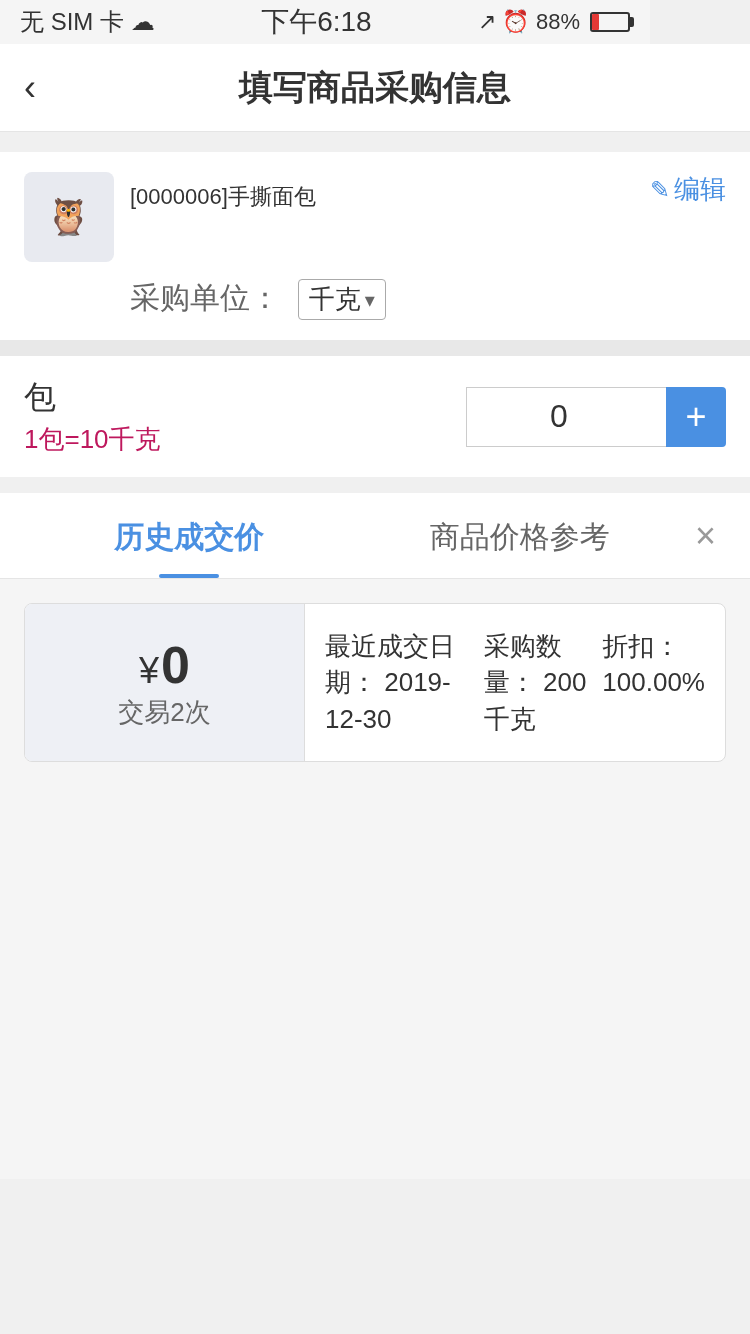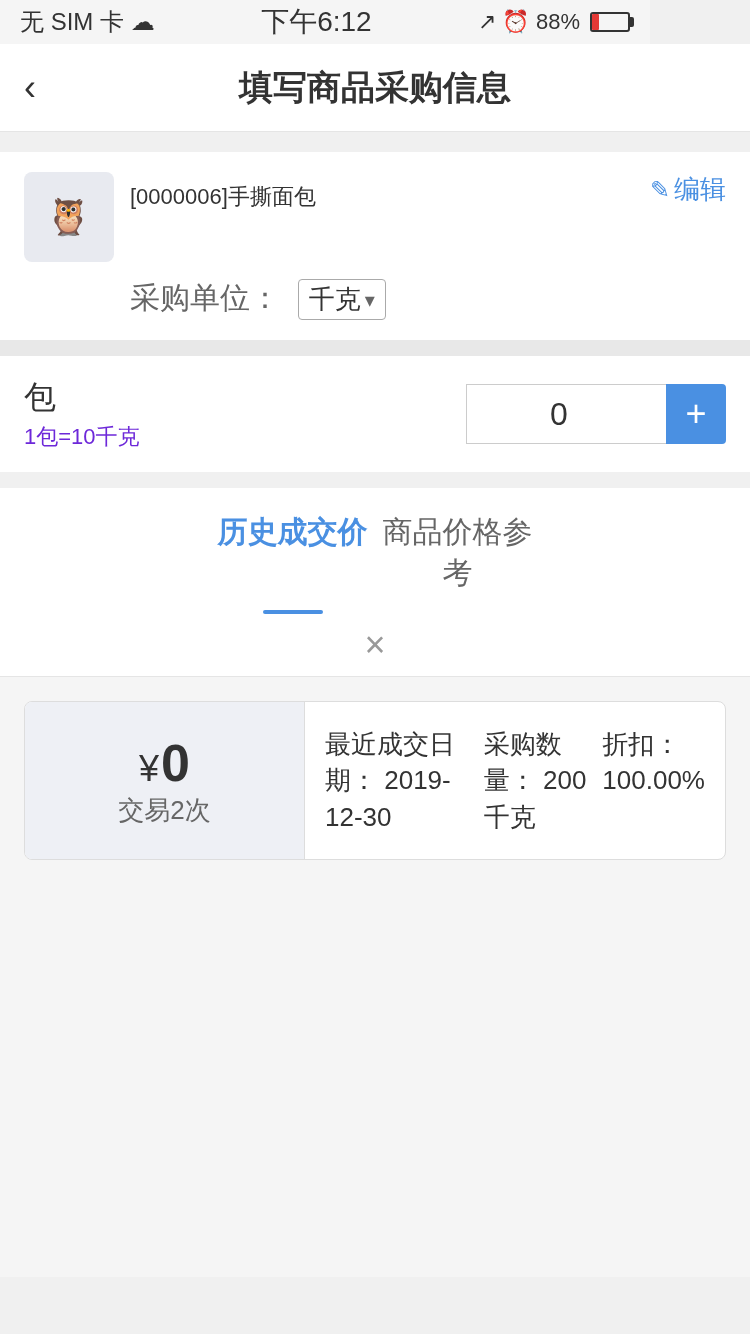--- a/index.html
+++ b/index.html
@@ -180,22 +180,22 @@
     .qty-label-wrap {
       display: flex;
       flex-direction: column;
     }
     .qty-label-main {
       font-size: 32px;
       font-weight: 500;
       color: #333;
     }
     .qty-label-sub {
-      font-size: 22px;
-      color: #6d28d9;
+      font-size: 26px;
+      color: #be185d;
       margin-top: 2px;
     }
     .qty-input-wrap {
       display: flex;
       align-items: center;
       gap: 0;
     }
     .qty-input {
       width: 200px;
       height: 60px;
@@ -223,21 +223,20 @@
 
     
     .tabs-container {
       background: #fff;
       margin-top: 16px;
       border-bottom: 1px solid #e5e5e5;
       display: flex;
       align-items: center;
       justify-content: space-between;
       padding: 0 24px;
-      flex-direction: column;
     }
     .tabs-inner {
       display: flex;
       gap: 0;
       flex: 1;
     }
     .tab-item {
       flex: 1;
       text-align: center;
       padding: 24px 0 20px;
@@ -326,21 +325,21 @@
       color: #333;
     }
   </style>
 </head>
 <body>
 
 <div class="status-bar">
   <div class="status-left">
     <span>无 SIM 卡 ☁</span>
   </div>
-  <div class="status-center">下午6:12</div>
+  <div class="status-center">下午6:18</div>
   <div class="status-right">
     <span>↗</span>
     <span>⏰</span>
     <span>88%</span>
     <div class="battery-icon">
       <div class="battery-fill"></div>
     </div>
   </div>
 </div>
 

